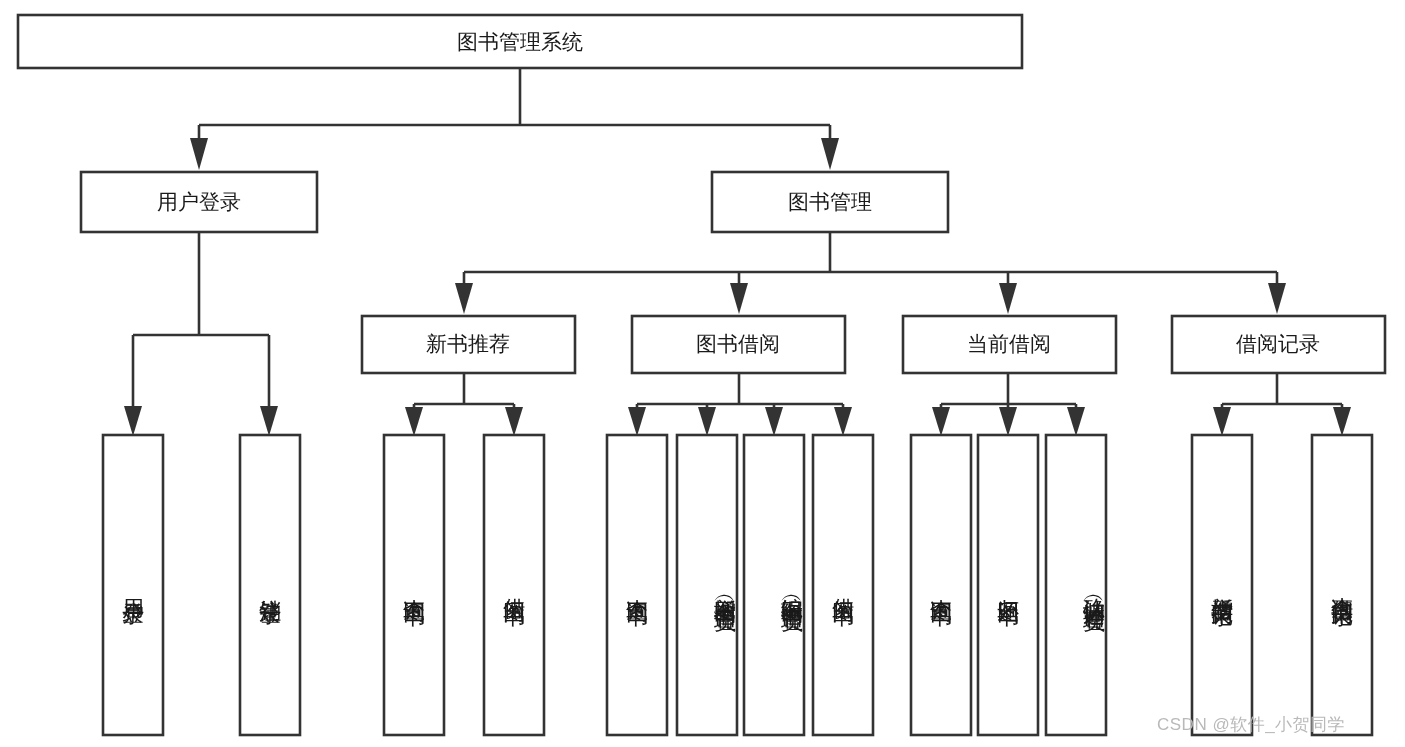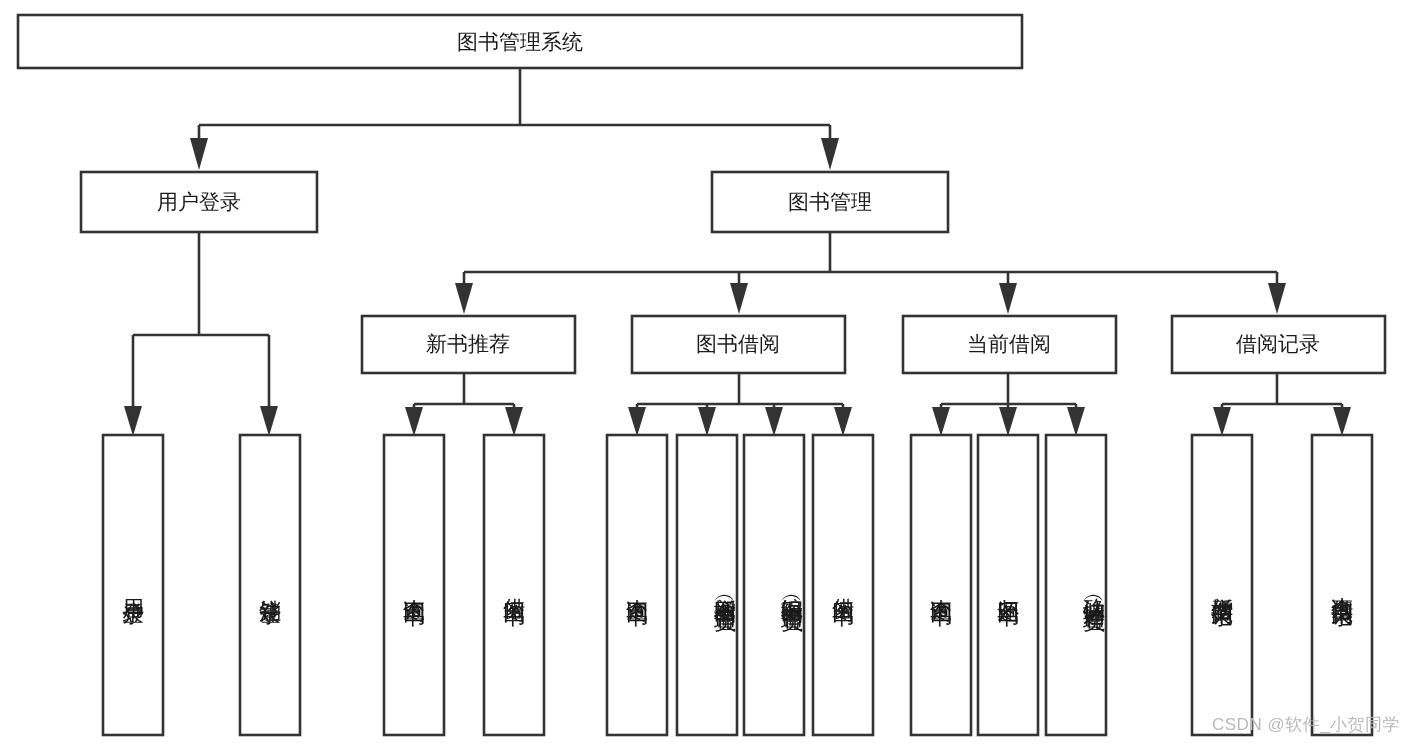--- a/index.html
+++ b/index.html
@@ -56,21 +56,21 @@
     font-size: 22px;
     line-height: 1.12;
     letter-spacing: 2px;
     color: #1a1a1a;
     text-align: center;
     white-space: nowrap;
     pointer-events: none;
   }
   .watermark {
     position: absolute;
-    left: 1212px;
+    left: 1157px;
     top: 713px;
     font-family: "Liberation Sans", "DejaVu Sans", sans-serif;
     font-size: 17px;
     color: #b9b9b9;
     white-space: nowrap;
     letter-spacing: 0.5px;
   }
 </style>
 </head>
 <body>

